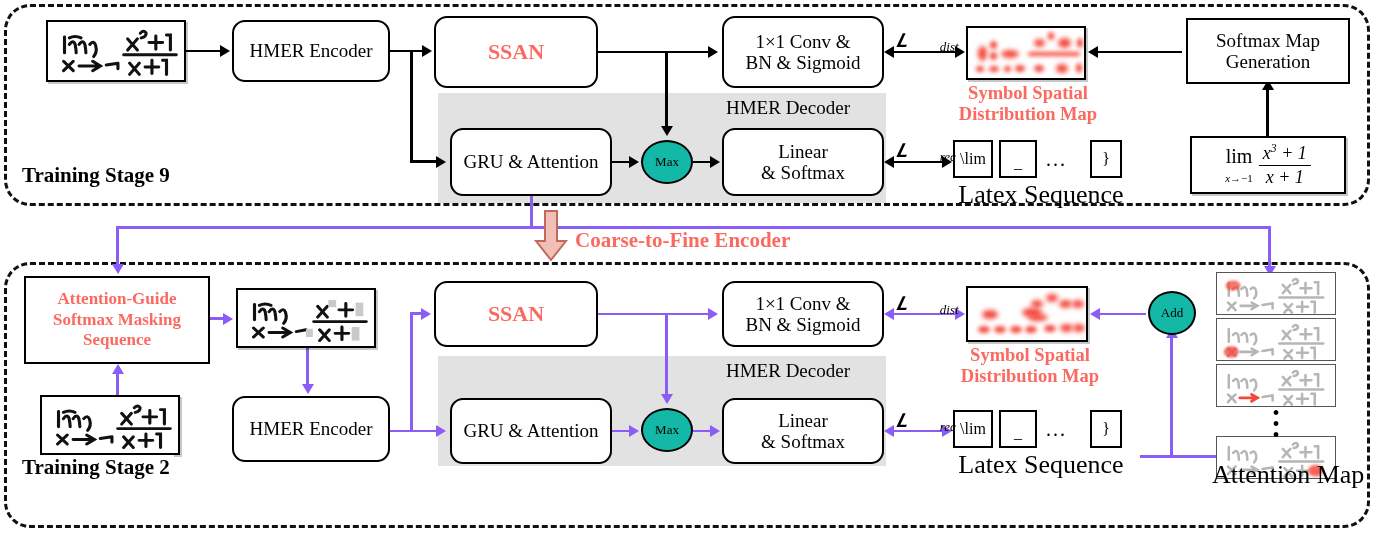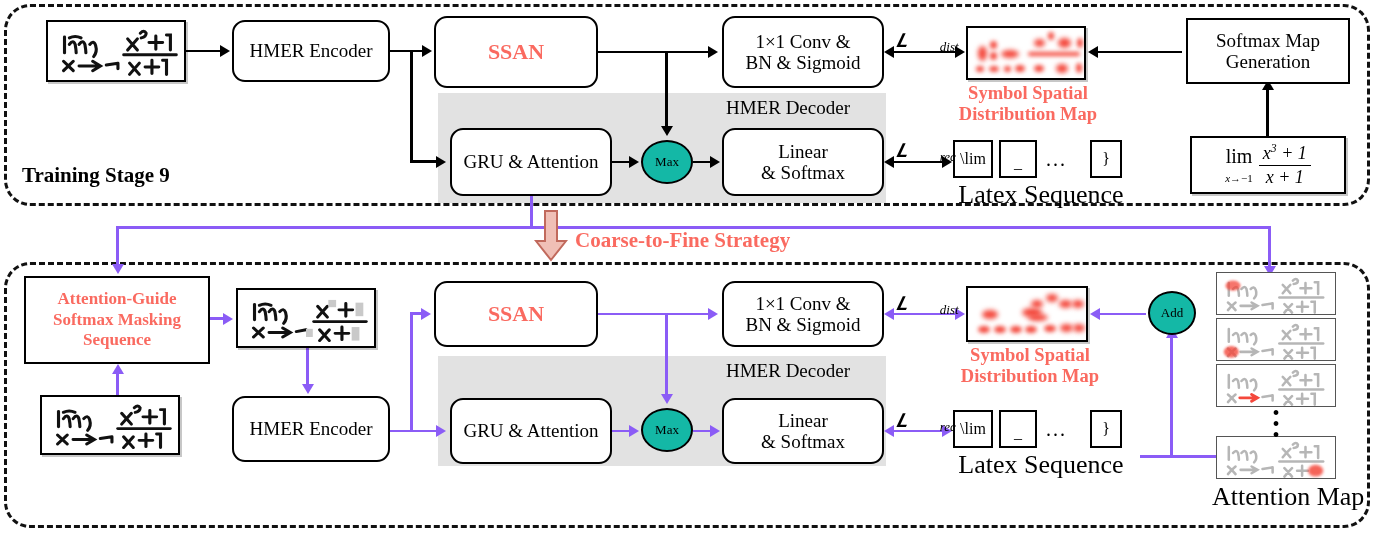--- a/index.html
+++ b/index.html
@@ -256,32 +256,33 @@
   <div class="ln" style="left:1266px;top:88px;width:2.6px;height:50px;"></div>
   <div class="ah u" style="left:1261.5px;top:80px;"></div>
 
   <div class="ln" style="left:890px;top:160.5px;width:58px;height:2.6px;"></div>
   <div class="ah l" style="left:884px;top:156px;"></div>
   <div class="ah r" style="left:942px;top:156px;"></div>
 
   <svg id="c2f-arrow" style="left:534px;top:210px;width:34px;height:52px;" viewBox="0 0 34 52">
     <polygon points="11,1 23,1 23,31 32,31 17,50 2,31 11,31" fill="#f0bfb6" stroke="#c1695c" stroke-width="2"></polygon>
   </svg>
-  <div id="c2f-text" style="left:575px;top:228px;">Coarse-to-Fine Strategy</div>
+  <div id="c2f-text" style="left:575px;top:228px;">Coarse-to-Fine Encoder</div>
 
   <div class="ln p" style="left:530px;top:196px;width:2.6px;height:32px;"></div>
   <div class="ln p" style="left:116px;top:226px;width:416px;height:2.6px;"></div>
   <div class="ln p" style="left:116px;top:226px;width:2.6px;height:42px;"></div>
   <div class="ah d p" style="left:111.5px;top:264px;"></div>
 
   <div class="ln p" style="left:530px;top:226px;width:740px;height:2.6px;"></div>
   <div class="ln p" style="left:1268px;top:226px;width:2.6px;height:44px;"></div>
   <div class="ah d p" style="left:1263.5px;top:266px;"></div>
 
   <div class="stage" id="stage2"></div>
+  <div class="stage-label" style="left:18px;top:455px;">Training Stage 2</div>
 
   <div class="graypanel" style="left:438px;top:356px;width:448px;height:110px;"></div>
   <div class="gray-label" style="left:726px;top:360px;">HMER Decoder</div>
 
   <div class="box sq" style="left:24px;top:276px;width:186px;height:88px;">
     <div class="inner red" style="font-size:17px;line-height:1.22;">
       <div>Attention-Guide</div>
       <div>Softmax Masking</div>
       <div>Sequence</div>
     </div>
@@ -477,21 +478,21 @@
         <path d="M90 9 q4 -4 6 0 q0 4 -5 4"></path>
         <path d="M99 18 L112 18 M105 12 L105 24"></path>
         <path d="M116 11 L120 11 L120 25"></path>
         <path d="M74 29 L126 29"></path>
         <path d="M80 37 q5 5 9 10 M89 37 q-5 5 -9 10"></path>
         <path d="M95 40 L108 40 M101 34 L101 46"></path>
       </g>
       <ellipse cx="117" cy="40" rx="9" ry="7" fill="#f4483c" opacity=".85" style="filter:blur(1.6px)"></ellipse>
     </svg>
   </div>
-  <div class="capblk" style="left:1212px;top:482px;width:128px;text-align:center;">Attention Map</div>
+  <div class="capblk" style="left:1212px;top:460px;width:128px;text-align:center;">Attention Map</div>
 
   <div class="tok" style="left:953px;top:410px;width:40px;height:38px;">
       <span>\lim</span>
     </div>
   <div class="tok" style="left:999px;top:410px;width:38px;height:38px;align-items:flex-end;padding-bottom:4px;">
       <span>_</span>
     </div>
   <div class="dots" style="left:1046px;top:418px;"><span>...</span></div>
   <div class="tok" style="left:1090px;top:410px;width:32px;height:38px;">
       <span>}</span>

